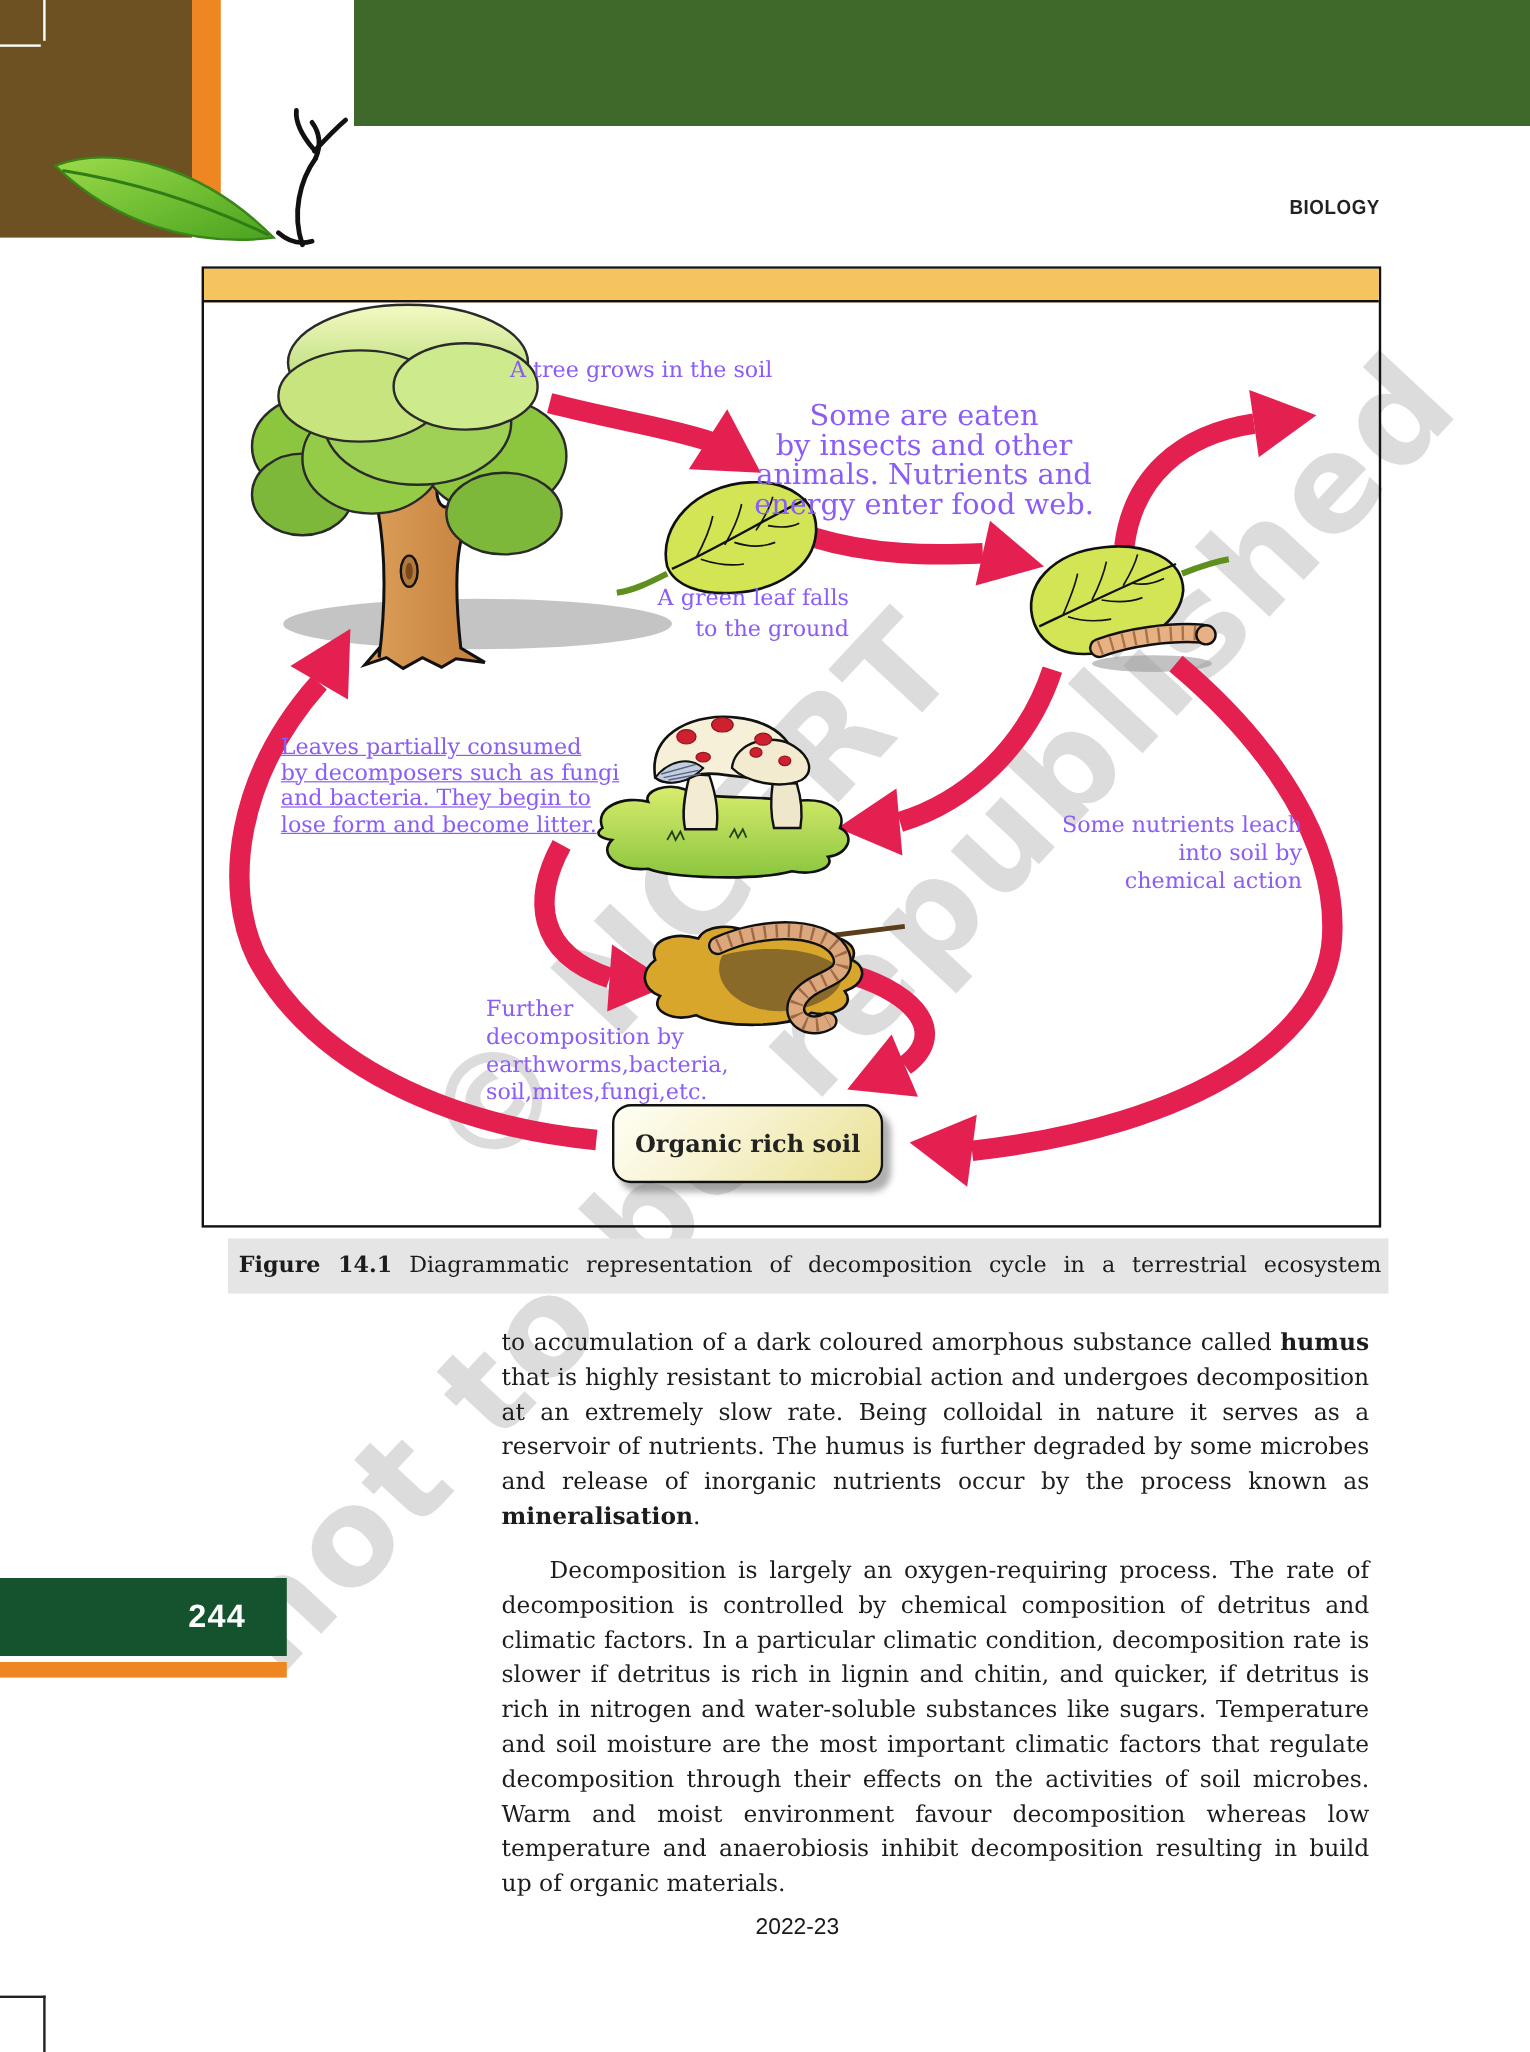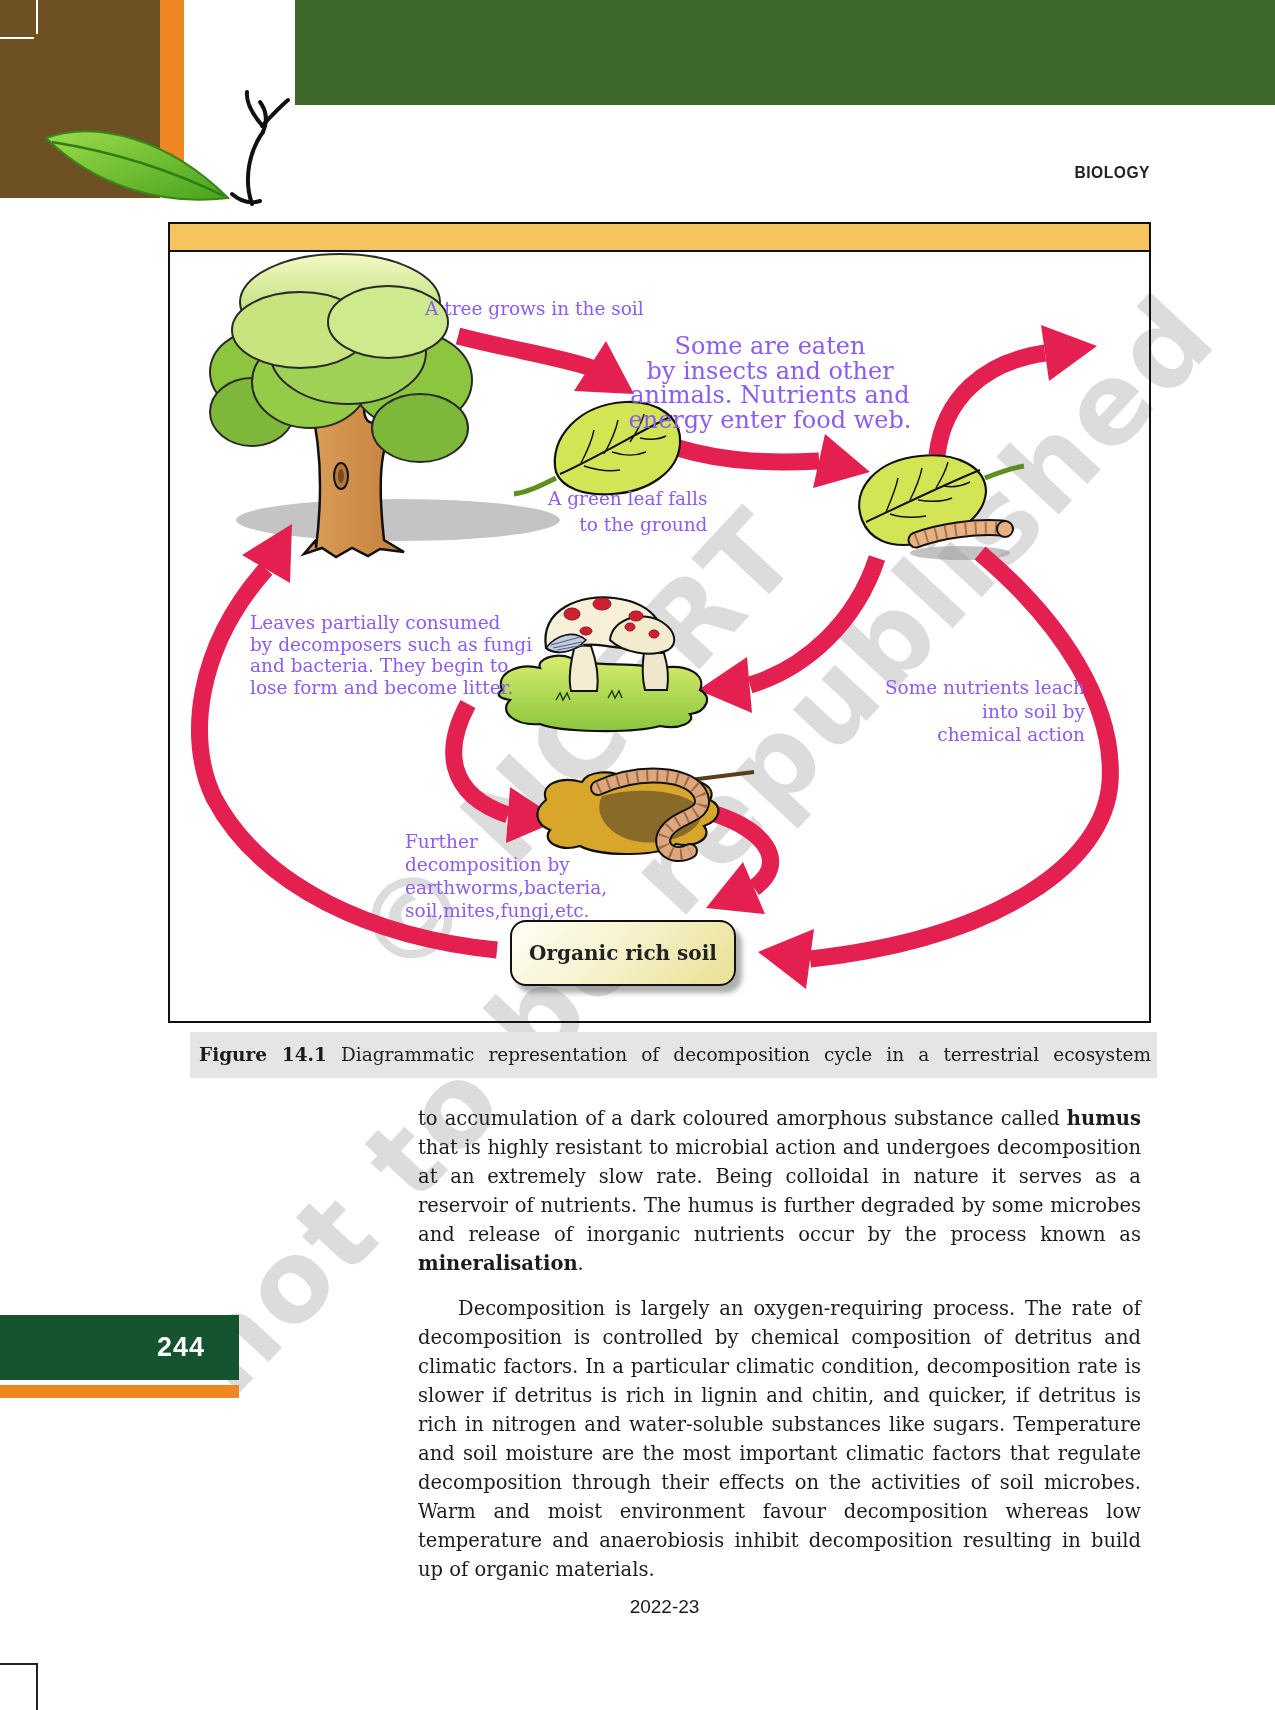--- a/index.html
+++ b/index.html
@@ -18,21 +18,21 @@
       white-space:nowrap;z-index:1;transform-origin:0 50%;transform:rotate(-47deg);letter-spacing:4px;}
   
   #figure-box{left:168px;top:222px;width:979px;height:797px;border:2px solid #111;z-index:2;background:transparent;}
   #figure-bar{left:0;top:0;width:100%;height:26px;background:#f6c45e;border-bottom:2px solid #111;}
   #diagram-svg{left:0;top:0;width:1275px;height:1710px;z-index:2;pointer-events:none;}
   
   .dlabel{z-index:3;font-size:18.5px;line-height:21.5px;color:#8b5cf6;}
   #lbl-tree{left:425px;top:298px;font-size:18.5px;}
   #lbl-eaten{left:615px;top:334px;width:310px;text-align:center;font-size:24px;line-height:24.5px;}
   #lbl-leaffalls{left:548px;top:486px;line-height:26px;text-align:right;}
-  #lbl-decomposers{left:250px;top:612px;line-height:21.5px;}
+  #lbl-decomposers{left:234px;top:612px;line-height:21.5px;text-decoration:underline;}
   #lbl-leach{left:855px;top:676px;width:230px;text-align:right;line-height:23.5px;}
   #lbl-further{left:405px;top:830px;line-height:23px;}
   #soil-box{left:510px;top:920px;width:222px;height:62px;border:2px solid #111;border-radius:16px;
             background:linear-gradient(135deg,#fffef4 0%,#f7f2cf 45%,#e9e193 100%);
             box-shadow:6px 7px 5px rgba(110,110,110,.55);z-index:3;
             display:flex;align-items:center;justify-content:center;}
   #soil-box span{font-weight:bold;font-size:20px;color:#222;}
   
   #caption-band{left:190px;top:1032px;width:967px;height:46px;background:#e5e5e5;z-index:3;}
   #caption-text{position:absolute;left:9px;right:6px;top:0;line-height:46px;font-size:18.5px;

